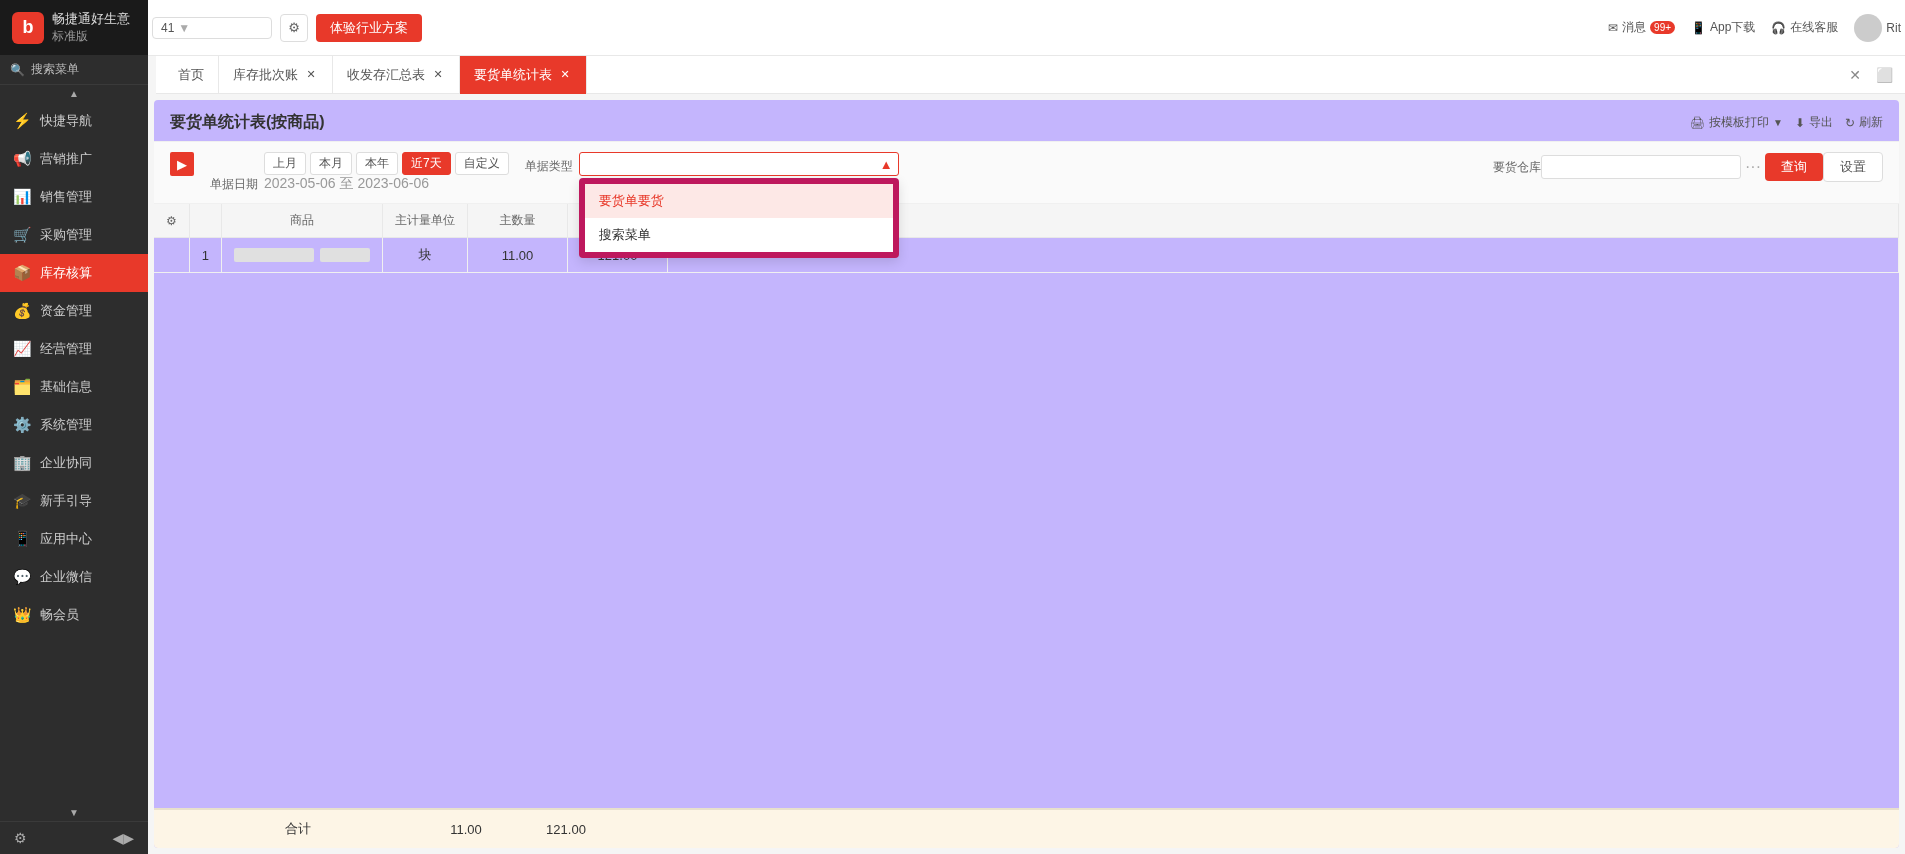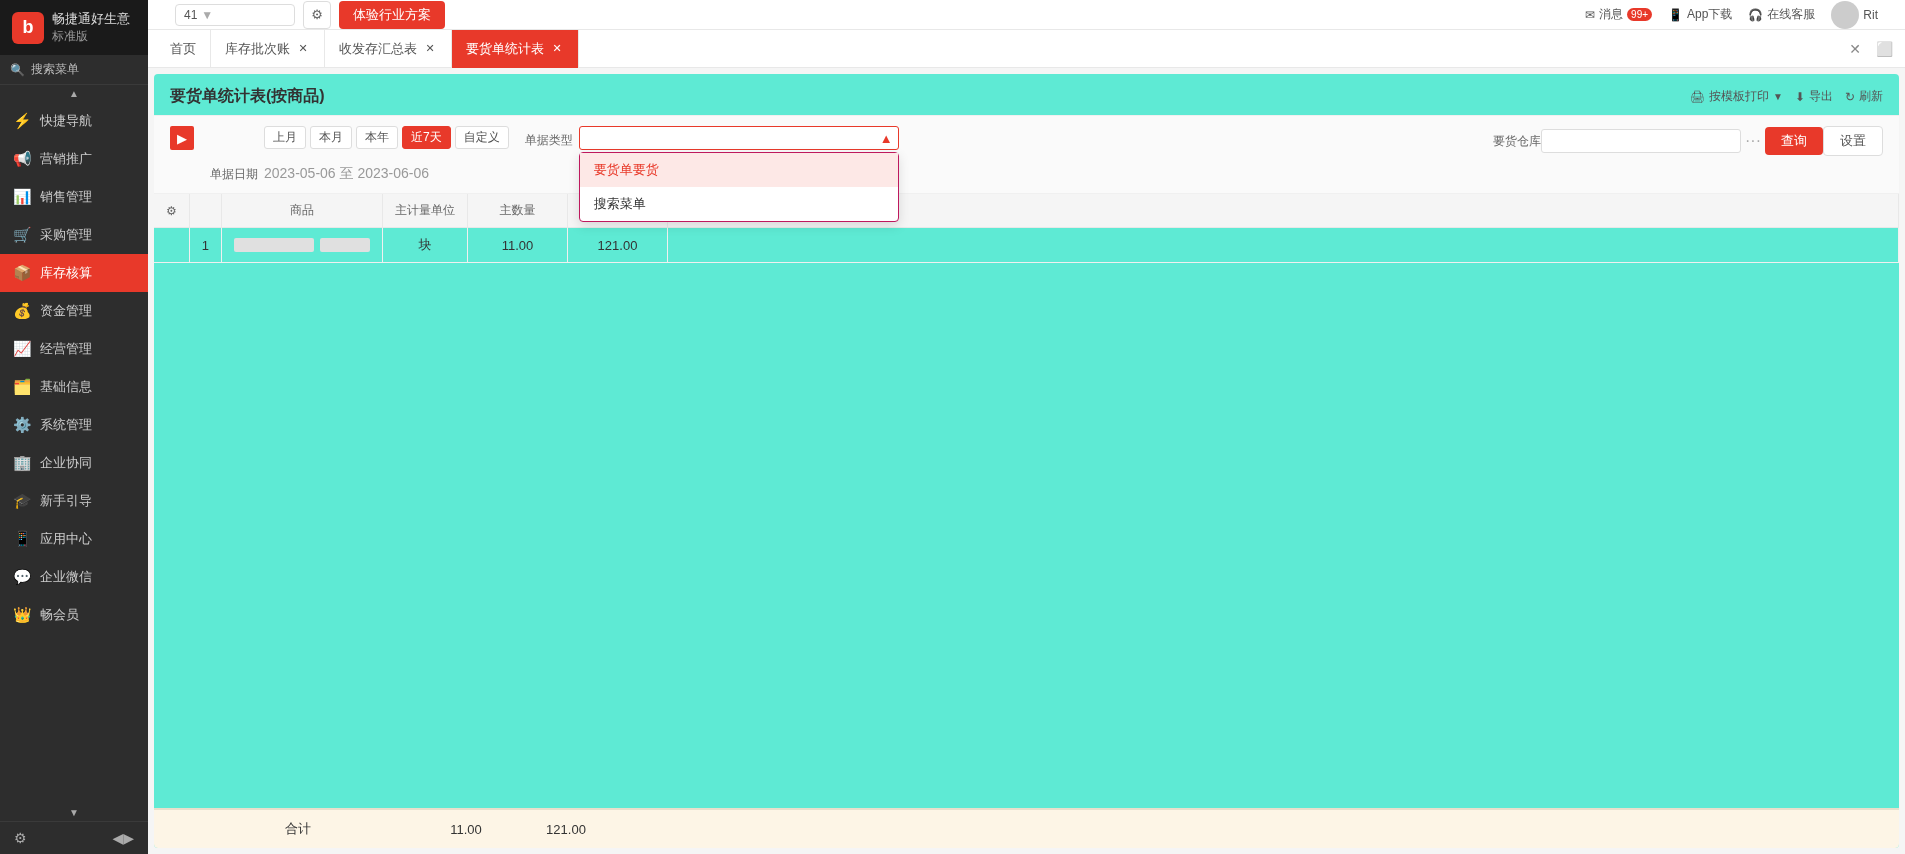--- a/index.html
+++ b/index.html
@@ -81,25 +81,25 @@
       flex: 1;
       display: flex;
       flex-direction: column;
       height: 100%;
       overflow: hidden;
       background: #f5f5f5;
     }
 
     
     .top-header {
-      height: 30px;
+      height: 56px;
       background: white;
       display: flex;
       align-items: center;
-      padding: 0 27px;
+      padding: 0 4px;
       border-bottom: 1px solid #e8e8e8;
       gap: 12px;
       flex-shrink: 0;
     }
     .header-left {
       display: flex;
       align-items: center;
       gap: 8px;
       flex: 1;
     }
@@ -168,20 +168,21 @@
     
     .tabs-bar {
       height: 38px;
       background: white;
       display: flex;
       align-items: center;
       border-bottom: 1px solid #e8e8e8;
       padding: 0 8px;
       flex-shrink: 0;
       gap: 0;
+      margin-left: 8px;
     }
     .tab-item {
       display: flex;
       align-items: center;
       padding: 0 14px;
       height: 38px;
       cursor: pointer;
       font-size: 13px;
       color: #555;
       border-right: 1px solid #e8e8e8;
@@ -218,21 +219,21 @@
       color: #888;
       font-size: 14px;
     }
 
     
     .page-area {
       flex: 1;
       overflow: hidden;
       display: flex;
       flex-direction: column;
-      background: #5eead4;
+      background: #c4b5fd;
       margin: 6px;
       border-radius: 4px;
     }
 
     
     .page-header {
       display: flex;
       align-items: center;
       justify-content: space-between;
       padding: 12px 16px 8px;
@@ -288,21 +289,21 @@
     }
     .filter-label {
       font-size: 12px;
       color: #666;
       white-space: nowrap;
       padding-top: 4px;
     }
     .date-options {
       display: flex;
       flex-direction: column;
-      gap: 16px;
+      gap: 0;
     }
     .date-btns {
       display: flex;
       gap: 4px;
     }
     .date-btn {
       padding: 2px 8px;
       border: 1px solid #ddd;
       border-radius: 3px;
       cursor: pointer;
@@ -349,21 +350,21 @@
       pointer-events: none;
     }
 
     
     .dropdown-overlay {
       position: absolute;
       top: calc(100% + 2px);
       left: 0;
       width: 100%;
       background: white;
-      border: 1px solid #be185d;
+      border: 6px solid #be185d;
       border-radius: 4px;
       box-shadow: 0 4px 12px rgba(0,0,0,0.12);
       z-index: 100;
       min-width: 200px;
     }
     .dropdown-item {
       padding: 8px 14px;
       cursor: pointer;
       font-size: 13px;
       color: #333;

